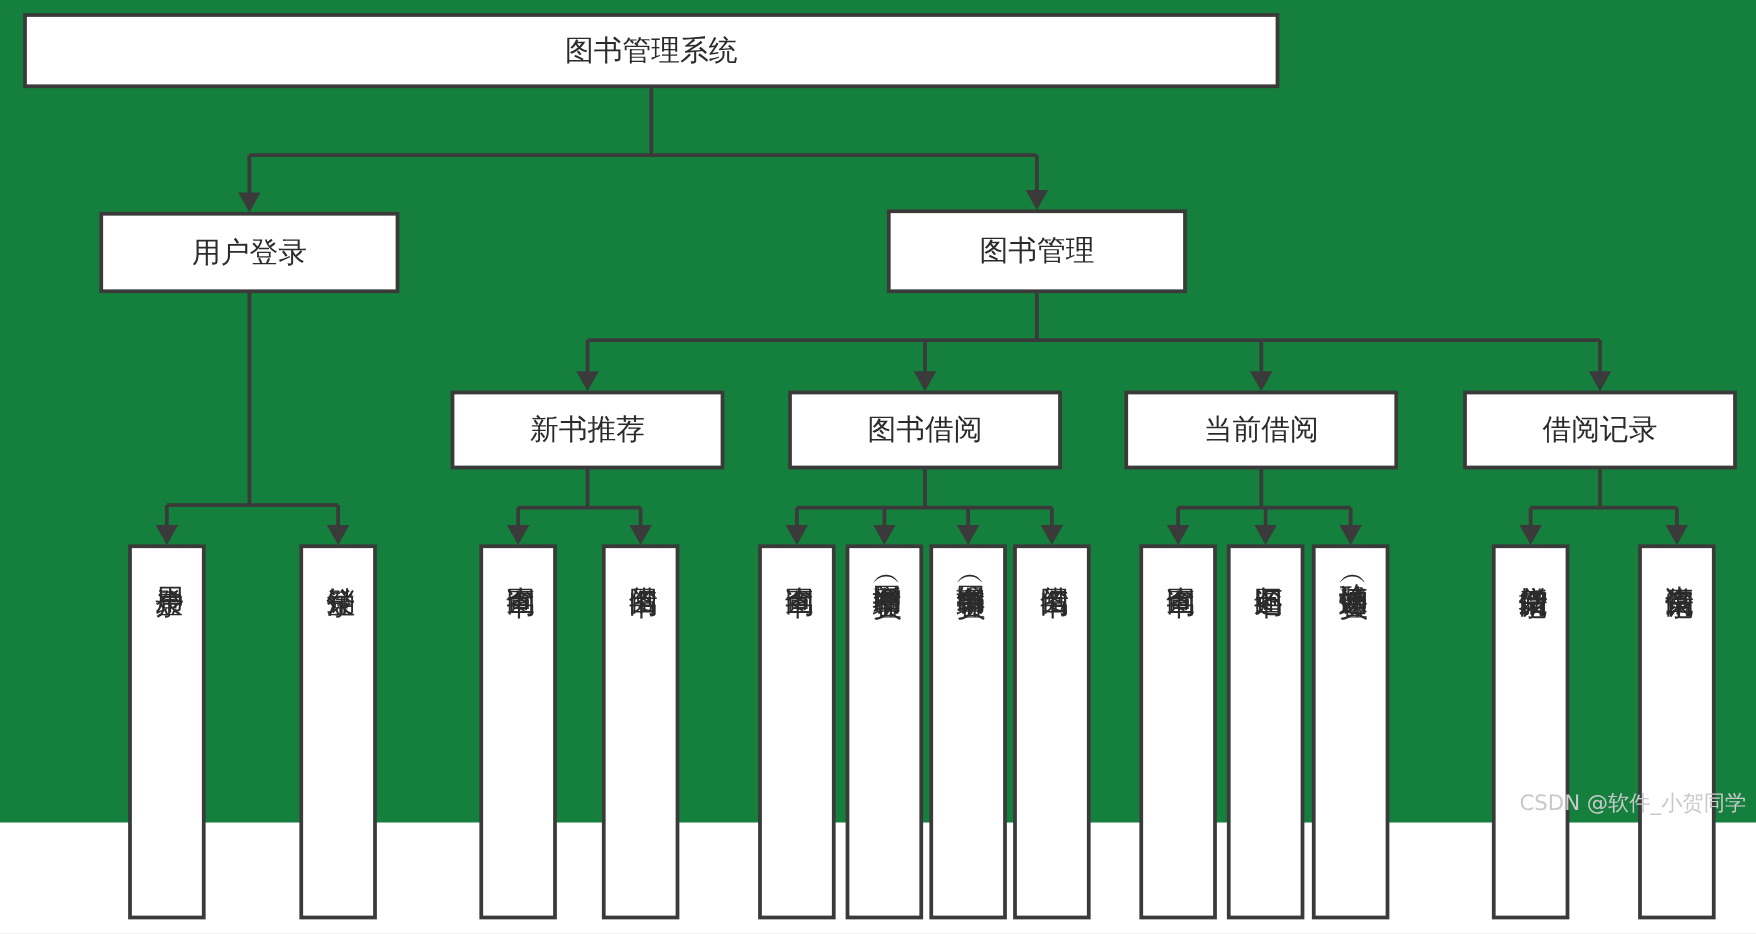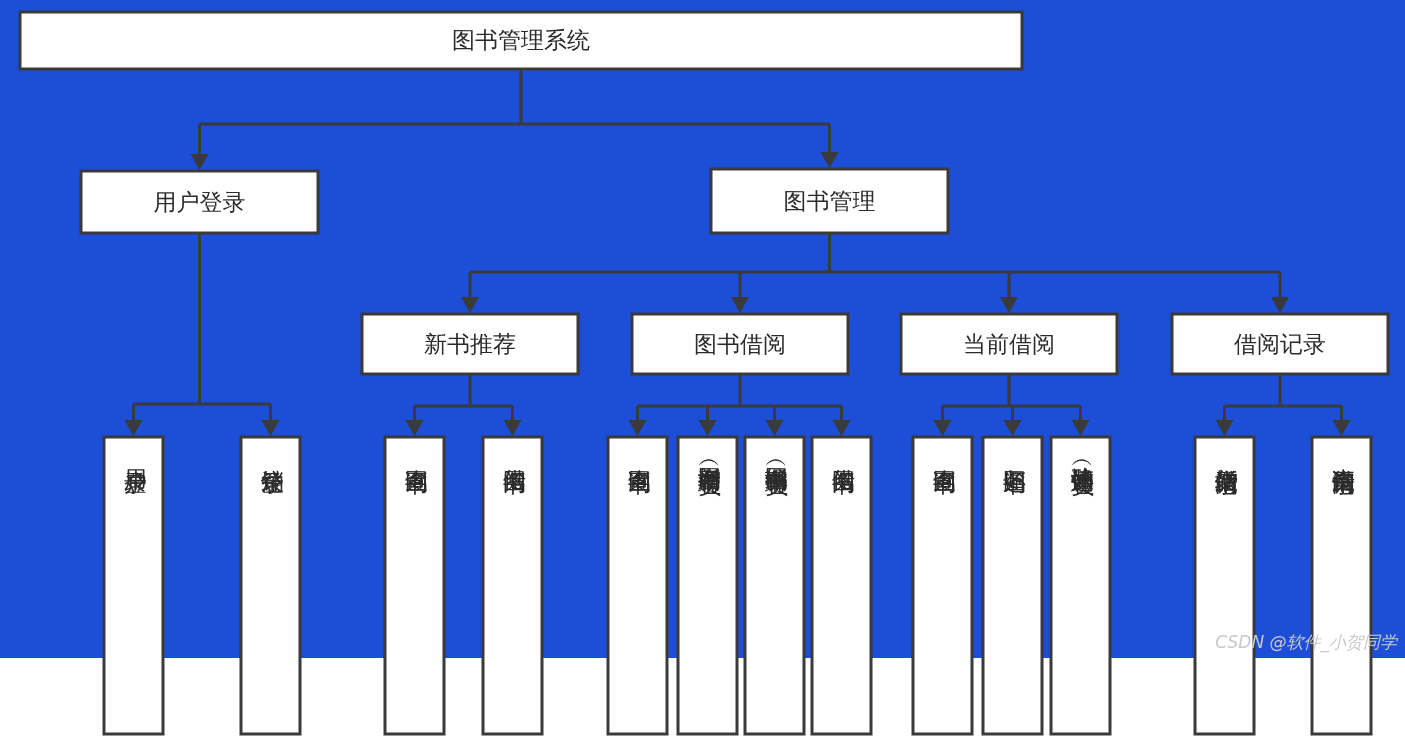--- a/index.html
+++ b/index.html
@@ -1,34 +1,34 @@
 <!DOCTYPE html>
 <html><head>
 <meta charset="utf-8">
 <style>
   html,body{margin:0;padding:0;background:#ffffff;}
   body{
     width:1405px;height:747px;overflow:hidden;
     font-family:"DejaVu Sans","Liberation Sans",sans-serif;
   }
-  #diagram-root{position:relative;width:1405px;height:658px;background:#1d4ed8;}
+  #diagram-root{position:relative;width:1405px;height:658px;background:#15803d;}
   svg#flow{position:absolute;left:0;top:0;width:1405px;height:747px;display:block;}
   .node-rect{fill:#ffffff;stroke:#3a3a3a;stroke-width:3;}
   .edge{stroke:#3a3a3a;stroke-width:3;fill:none;stroke-linecap:butt;}
   .arrow-head{fill:#3a3a3a;stroke:none;}
   .node-label{
     font-family:"DejaVu Sans","Liberation Sans",sans-serif;
     fill:#2b2b2b;text-anchor:middle;dominant-baseline:middle;
   }
   .lbl-h{font-size:23px;}
   .lbl-v{font-size:23px;writing-mode:vertical-rl;text-orientation:upright;letter-spacing:1px;}
   .watermark{
     position:absolute;right:8px;bottom:4px;
     font-family:"DejaVu Sans","Liberation Sans",sans-serif;
-    font-size:17px;color:#c9c9c9;white-space:nowrap;pointer-events:none;font-style:italic;
+    font-size:17px;color:#c9c9c9;white-space:nowrap;pointer-events:none;
   }
 </style>
 </head>
 <body>
 
 <div id="diagram-root">
   <svg id="flow" viewBox="0 0 1405 747">
     <g id="edge-layer">
         <path class="edge" d="M 521 69 L 521 124"></path>
         <path class="edge" d="M 199.5 124 L 829.5 124"></path>

